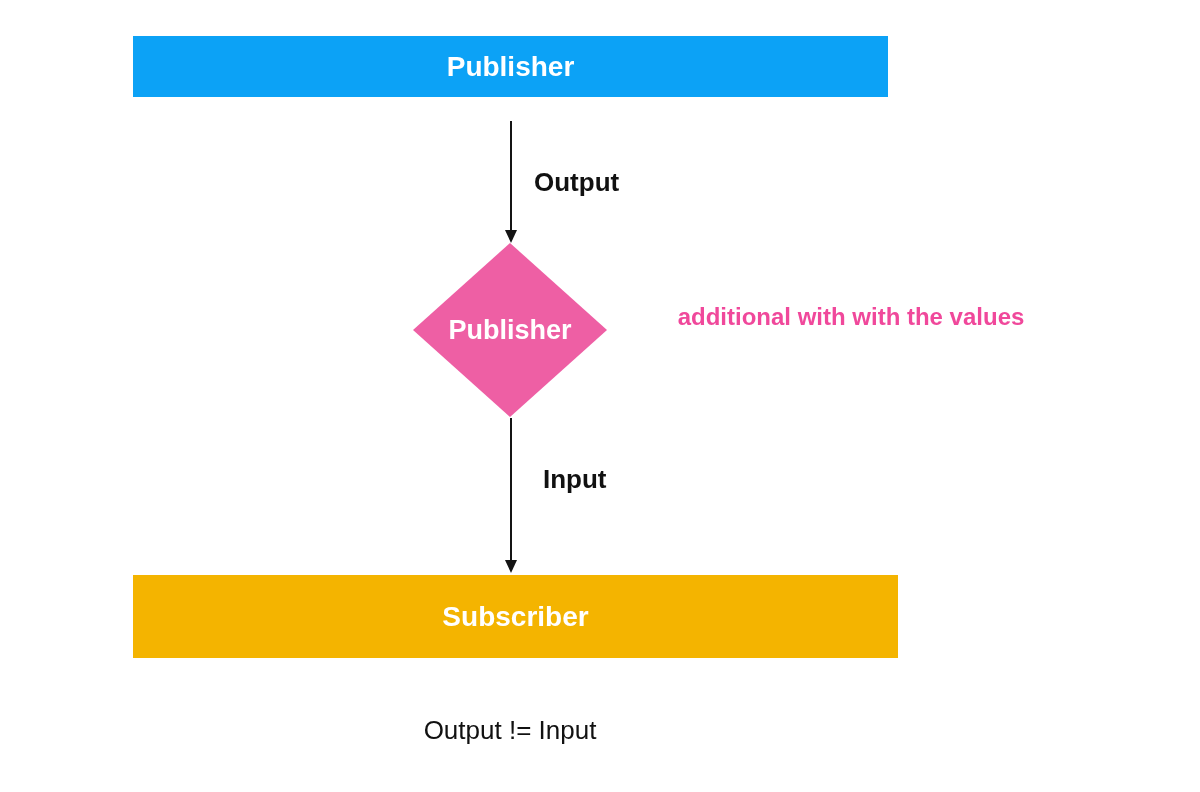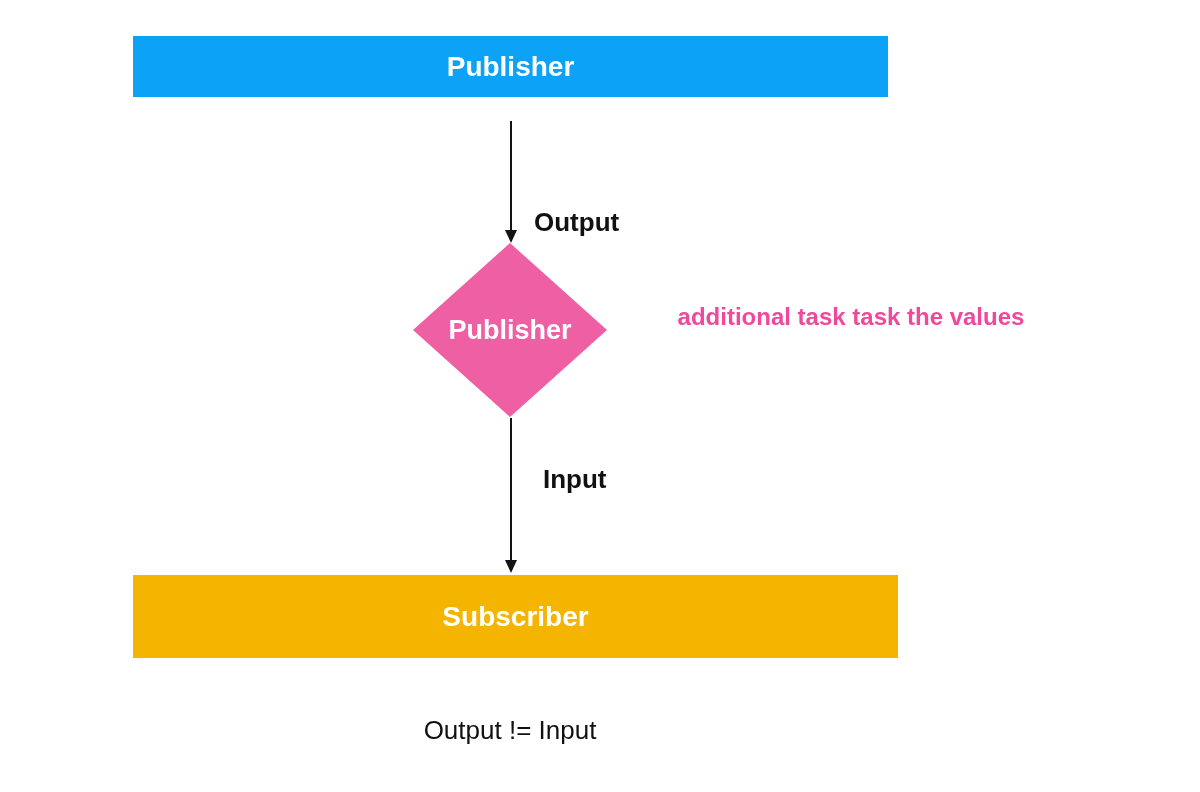--- a/index.html
+++ b/index.html
@@ -47,21 +47,21 @@
   }
   .arrowhead-1 { left: 505px; top: 230px; }
   .arrowhead-2 { left: 505px; top: 560px; }
   .edge-label {
     position: absolute;
     font-size: 26px;
     font-weight: bold;
     color: #111111;
     white-space: nowrap;
   }
-  .edge-label-output { left: 534px; top: 167px; margin-top: 40px; }
+  .edge-label-output { left: 534px; top: 167px; }
   .edge-label-input  { left: 543px; top: 464px; }
   .annotation {
     position: absolute;
     left: 611px; top: 301px; width: 480px;
     text-align: center;
     font-size: 24px;
     font-weight: bold;
     line-height: 31px;
     color: #F0489B;
   }
@@ -87,21 +87,21 @@
 
   <div class="edge-line edge-line-1"></div>
   <div class="arrowhead arrowhead-1"></div>
   <div class="edge-label edge-label-output">Output</div>
 
   <div class="node node-operator" style="background-color: rgb(238, 95, 164);">
     <span>Publisher</span>
   </div>
 
   <div class="annotation" style="color: rgb(240, 72, 155);">
-    <span class="line">additional task task the values</span>
+    <span class="line">additional with with the values</span>
   </div>
 
   <div class="edge-line edge-line-2"></div>
   <div class="arrowhead arrowhead-2"></div>
   <div class="edge-label edge-label-input">Input</div>
 
   <div class="node rect node-subscriber" style="background-color: rgb(244, 180, 0);">
     <span>Subscriber</span>
   </div>
 

